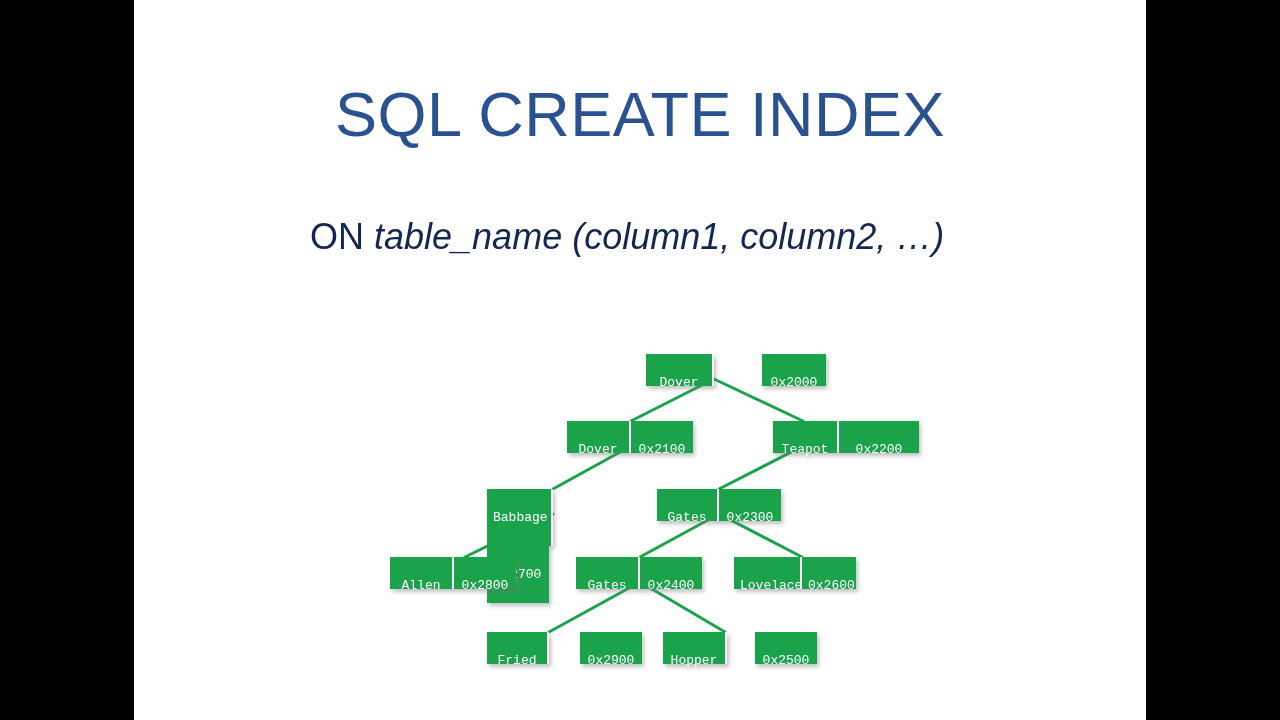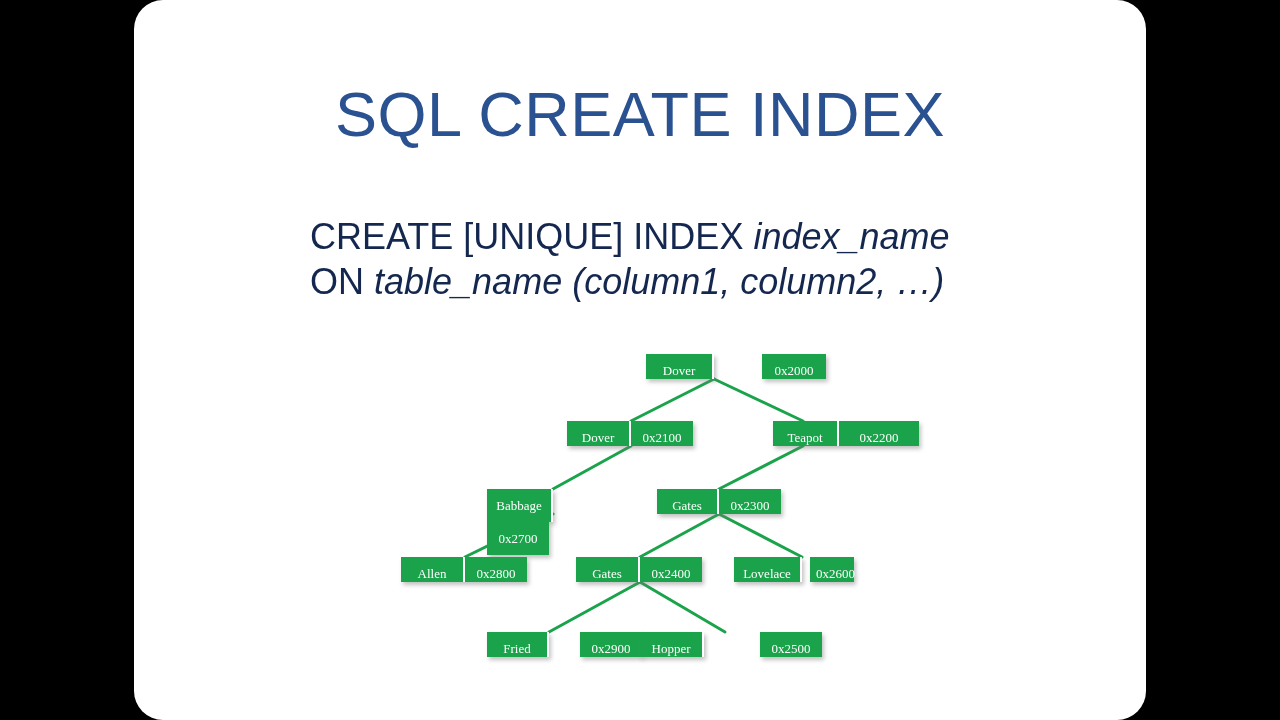--- a/index.html
+++ b/index.html
@@ -20,21 +20,20 @@
     background: #000000;
   }
   
   #slide {
     position: absolute;
     left: 134px;
     top: 0;
     width: 1012px;
     height: 720px;
     background: #ffffff;
-    border-radius: 29px;
   }
   .letterbox {
     position: absolute;
     top: 0;
     width: 134px;
     height: 720px;
     background: #000000;
   }
   .letterbox.left  { left: 0; }
   .letterbox.right { left: 1146px; width: 134px; }
@@ -86,44 +85,43 @@
   .node {
     position: absolute;
     height: 25px;
     display: flex;
     align-items: stretch;
     filter: drop-shadow(2px 3px 2px rgba(120,120,120,0.45));
   }
   .node .cell {
     background: #1BA34B;
     color: #ffffff;
-    font-family: Liberation Serif, serif;
+    font-family: Liberation Mono, monospace;
     font-size: 13px;
     line-height: 25px;
     text-align: center;
     white-space: nowrap;
     box-sizing: border-box;
-    padding: 4px 6px;
+    padding: 16px 6px;
   }
   .node .cell.key  { border-right: 2px solid #ffffff; }
 </style>
 </head>
 <body>
 
 <div id="stage">
 
   <div class="letterbox left"></div>
   <div class="letterbox right"></div>
 
   <div id="slide">
 
     <div id="title">SQL CREATE INDEX</div>
 
     <div id="syntax">
-      <div><span>CREATE [UNIQUE] INDEX </span><span class="ital">index_name</span></div>
       <div><span>ON </span><span class="ital">table_name</span><span class="ital"> (</span><span class="ital">column1, column2, …</span><span class="ital">)</span></div>
     </div>
 
     <div id="tree">
       <svg id="tree-lines" viewBox="0 0 1012 720" width="1012" height="720">
           <line x1="580" y1="379" x2="497" y2="421" stroke="#1BA34B" stroke-width="3" stroke-linecap="round"></line>
           <line x1="580" y1="379" x2="669" y2="421" stroke="#1BA34B" stroke-width="3" stroke-linecap="round"></line>
           <line x1="497" y1="446" x2="419" y2="489" stroke="#1BA34B" stroke-width="3" stroke-linecap="round"></line>
           <line x1="669" y1="446" x2="585" y2="489" stroke="#1BA34B" stroke-width="3" stroke-linecap="round"></line>
           <line x1="419" y1="514" x2="331" y2="557" stroke="#1BA34B" stroke-width="3" stroke-linecap="round"></line>
@@ -146,36 +144,36 @@
           <div class="cell ptr" style="width: 80px;">0x2200</div>
         </div>
         <div class="node" style="left: 353px; top: 489px; flex-direction: column;">
           <div class="cell key" style="width: 66px;">Babbage</div>
           <div class="cell ptr" style="width: 62px;">0x2700</div>
         </div>
         <div class="node" style="left: 523px; top: 489px;">
           <div class="cell key" style="width: 62px;">Gates</div>
           <div class="cell ptr" style="width: 62px;">0x2300</div>
         </div>
-        <div class="node" style="left: 267px; top: 557px;">
+        <div class="node" style="left: 256px; top: 557px;">
           <div class="cell key" style="width: 64px;">Allen</div>
           <div class="cell ptr" style="width: 62px;">0x2800</div>
         </div>
         <div class="node" style="left: 442px; top: 557px;">
           <div class="cell key" style="width: 64px;">Gates</div>
           <div class="cell ptr" style="width: 62px;">0x2400</div>
         </div>
         <div class="node" style="left: 600px; top: 557px;">
           <div class="cell key" style="width: 68px;">Lovelace</div>
-          <div class="cell ptr" style="width: 44px; margin-left: 8px;">0x2600</div>
+          <div class="cell ptr" style="width: 54px;">0x2600</div>
         </div>
         <div class="node" style="left: 353px; top: 632px; gap: 31px;">
           <div class="cell key" style="width: 62px;">Fried</div>
           <div class="cell ptr" style="width: 62px;">0x2900</div>
         </div>
-        <div class="node" style="left: 506px; top: 632px; gap: 28px;">
+        <div class="node" style="left: 529px; top: 632px;">
           <div class="cell key" style="width: 64px;">Hopper</div>
           <div class="cell ptr" style="width: 62px; margin-left: 28px;">0x2500</div>
         </div>
       </div>
 
   </div>
 </div>
 
 </body></html>

